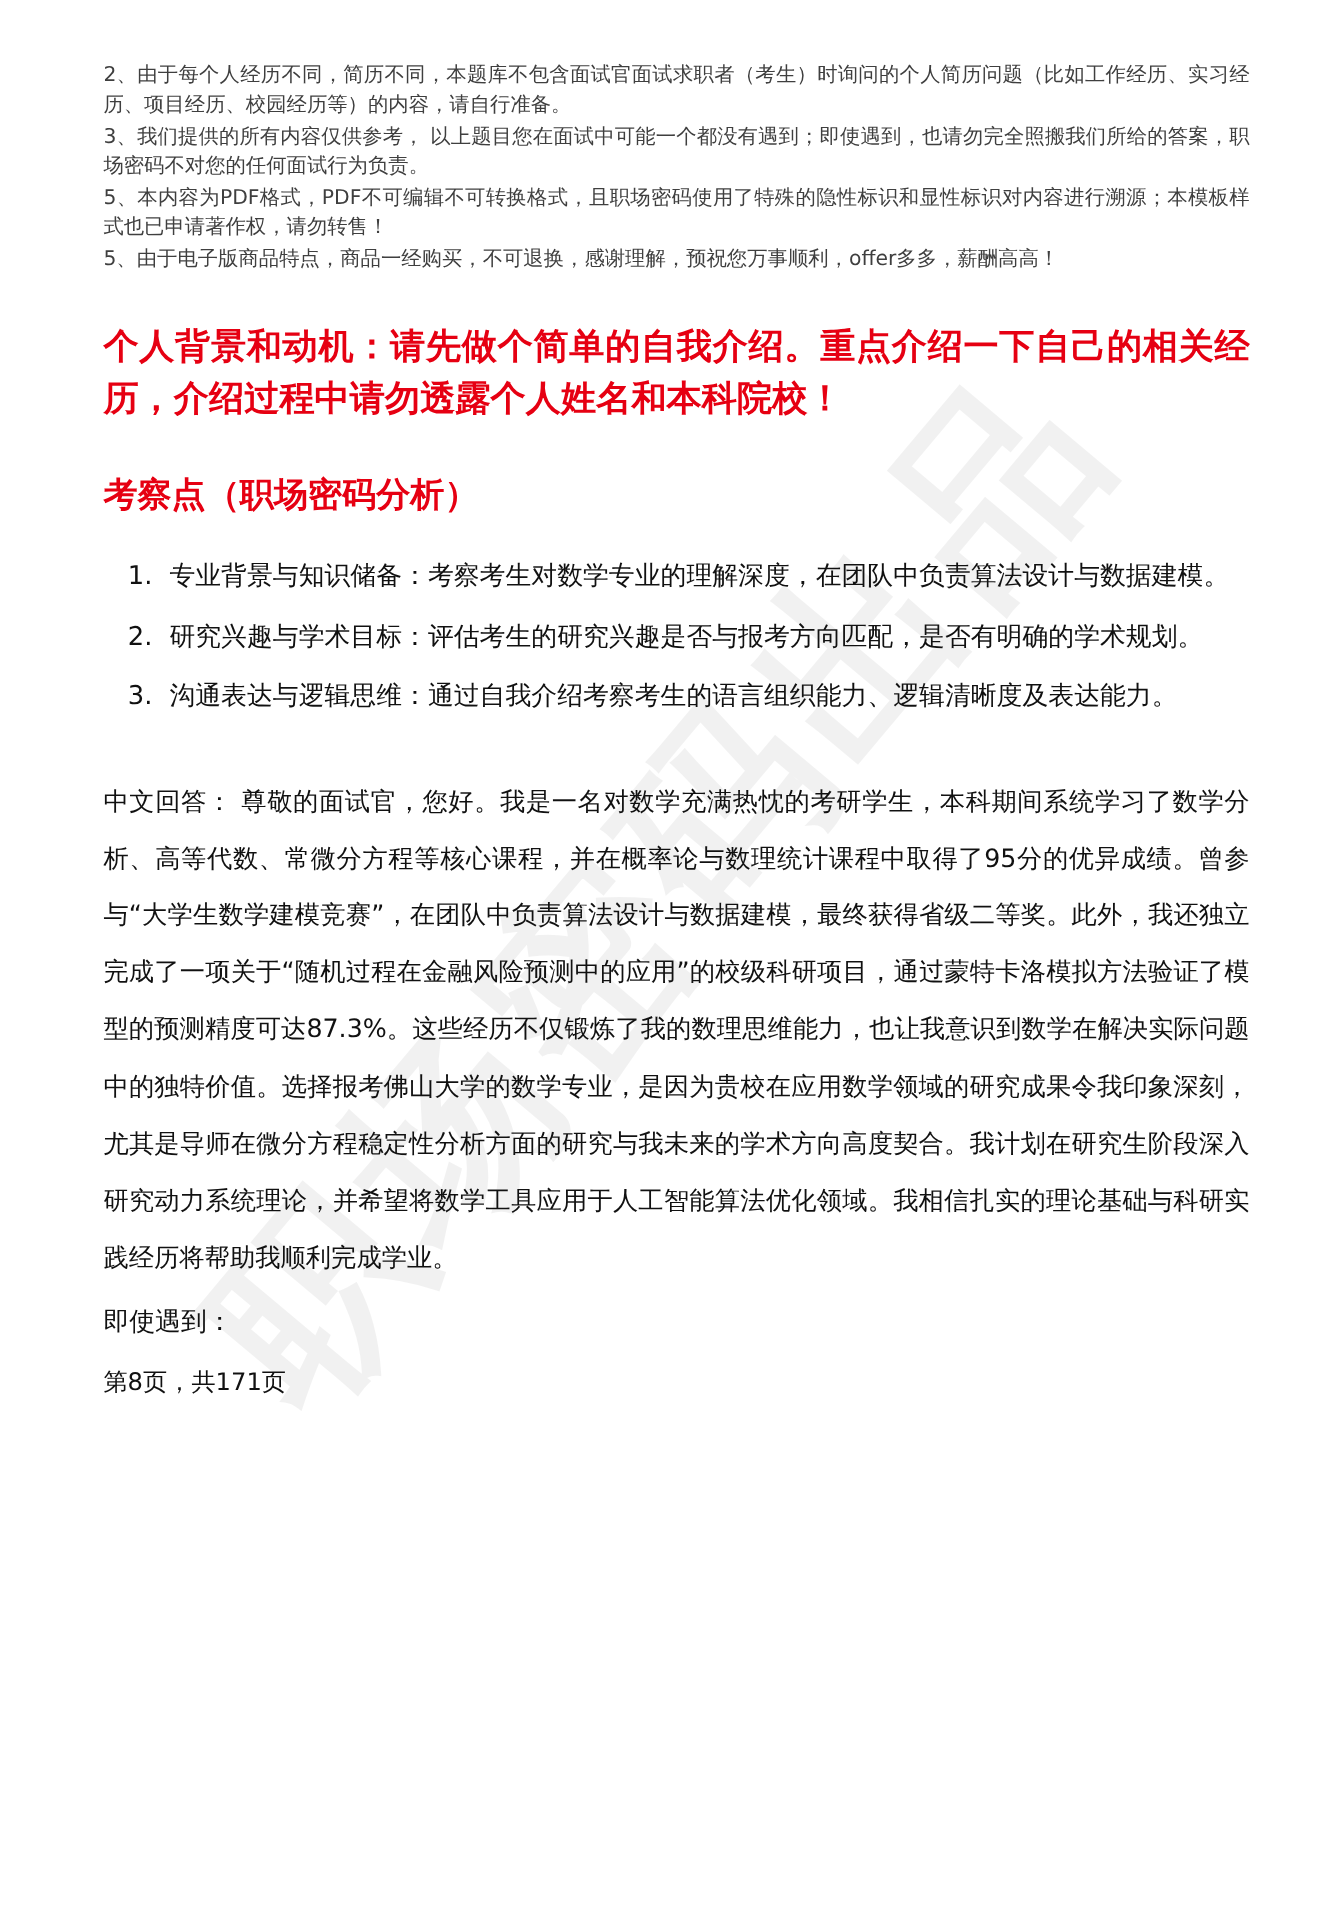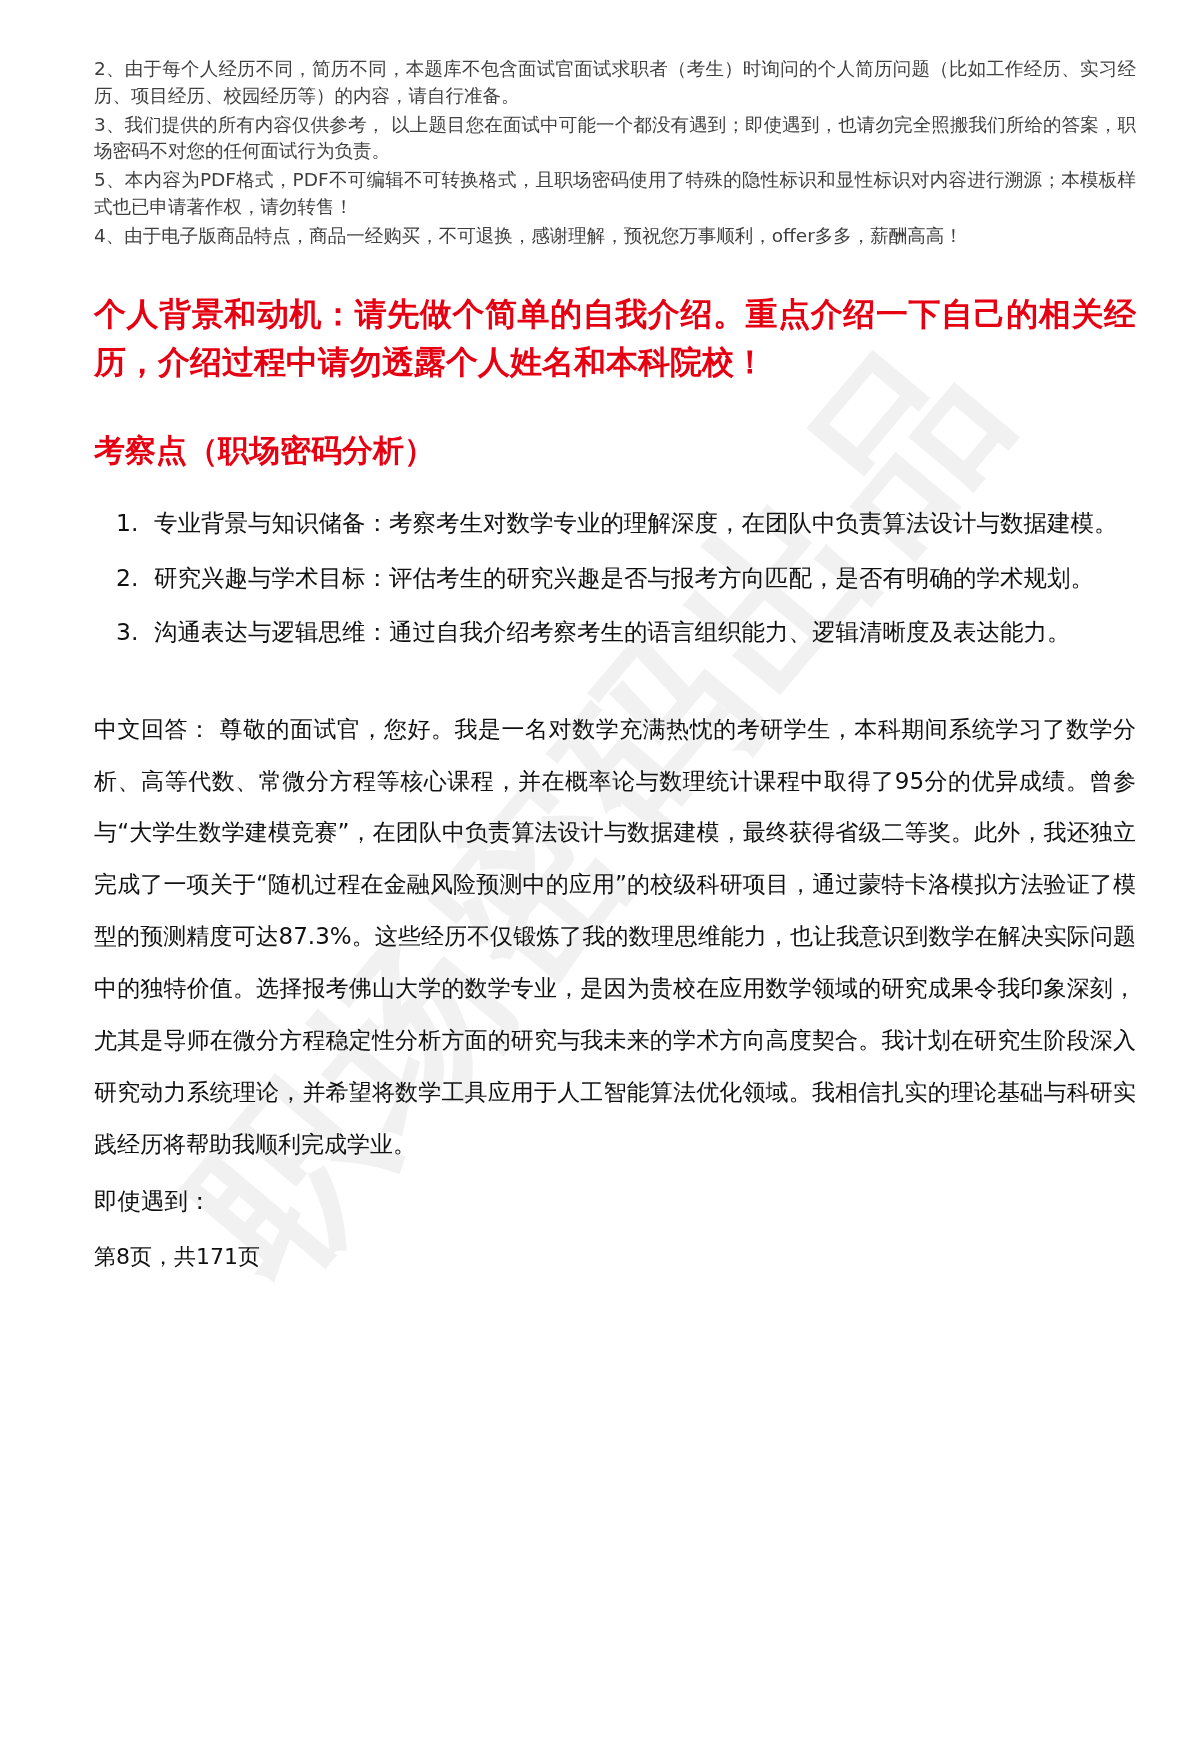--- a/index.html
+++ b/index.html
@@ -96,21 +96,21 @@
 <div class="page">
 
   <div class="watermark">职场密码出品</div>
 
   <div class="content">
 
     <section class="disclaimers">
       <p>2、由于每个人经历不同，简历不同，本题库不包含面试官面试求职者（考生）时询问的个人简历问题（比如工作经历、实习经历、项目经历、校园经历等）的内容，请自行准备。</p>
       <p>3、我们提供的所有内容仅供参考， 以上题目您在面试中可能一个都没有遇到；即使遇到，也请勿完全照搬我们所给的答案，职场密码不对您的任何面试行为负责。</p>
       <p>5、本内容为PDF格式，PDF不可编辑不可转换格式，且职场密码使用了特殊的隐性标识和显性标识对内容进行溯源；本模板样式也已申请著作权，请勿转售！</p>
-      <p>4、由于电子版商品特点，商品一经购买，不可退换，感谢理解，预祝您万事顺利，offer多多，薪酬高高！</p>
+      <p>5、由于电子版商品特点，商品一经购买，不可退换，感谢理解，预祝您万事顺利，offer多多，薪酬高高！</p>
     </section>
 
     <h2 class="question-heading">个人背景和动机：请先做个简单的自我介绍。重点介绍一下自己的相关经历，介绍过程中请勿透露个人姓名和本科院校！</h2>
 
     <h3 class="analysis-heading">考察点（职场密码分析）</h3>
 
     <ol class="points">
       <li>专业背景与知识储备：考察考生对数学专业的理解深度，在团队中负责算法设计与数据建模。</li>
       <li>研究兴趣与学术目标：评估考生的研究兴趣是否与报考方向匹配，是否有明确的学术规划。</li>
       <li>沟通表达与逻辑思维：通过自我介绍考察考生的语言组织能力、逻辑清晰度及表达能力。</li>

